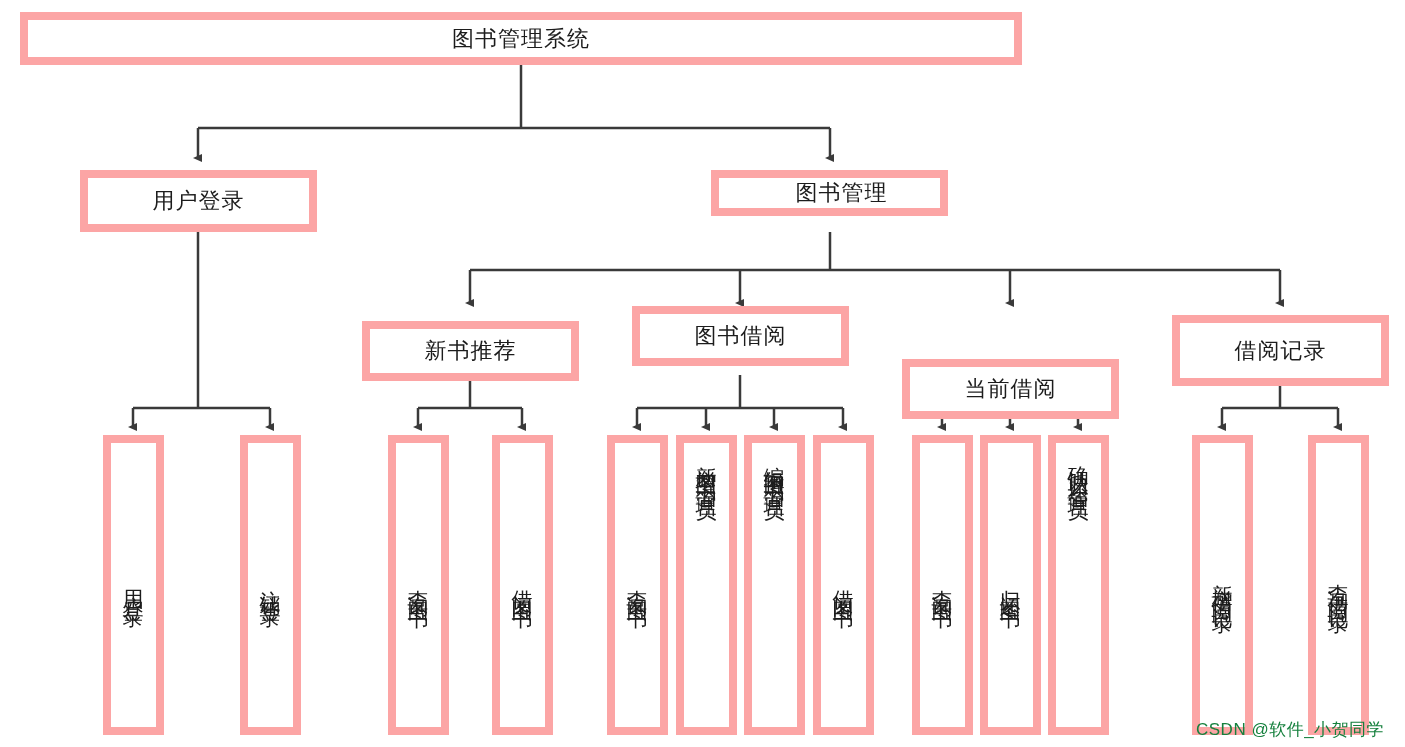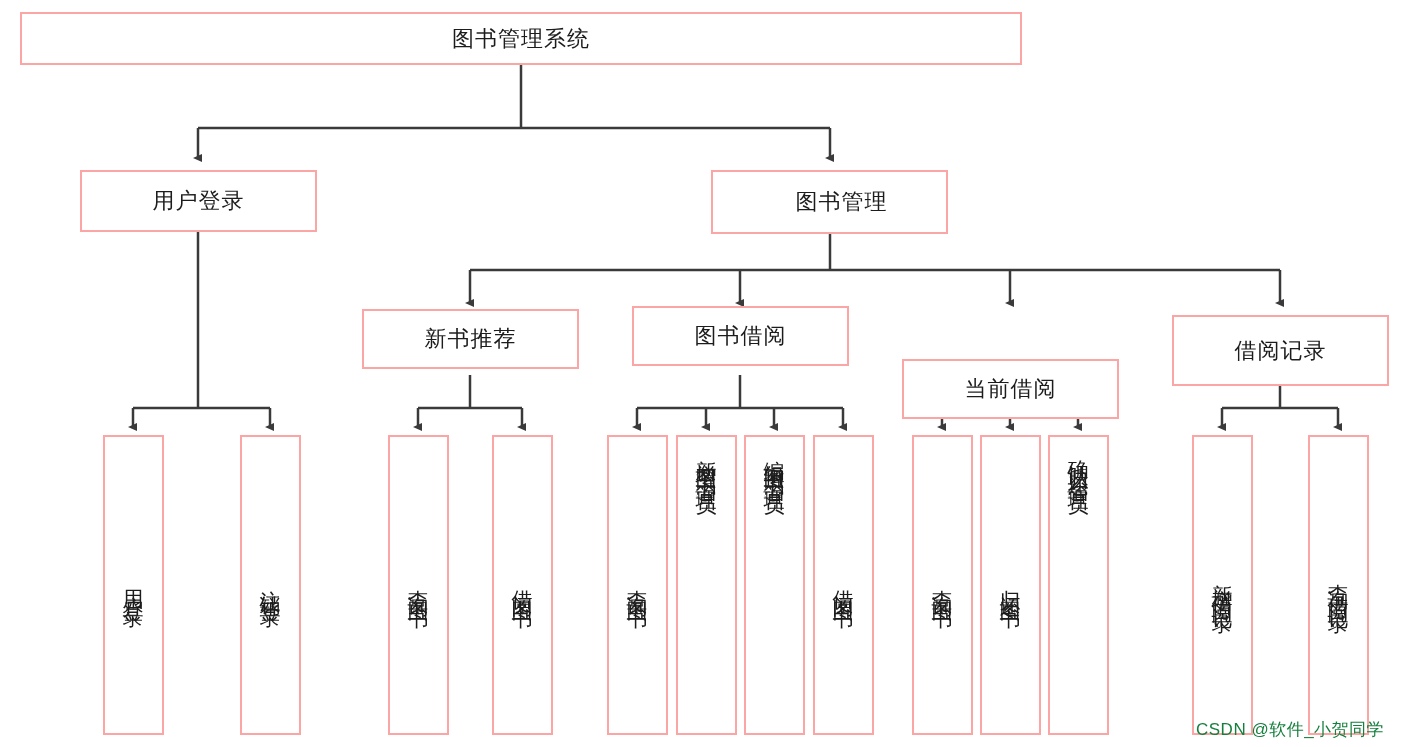--- a/index.html
+++ b/index.html
@@ -21,21 +21,21 @@
     position: absolute;
     left: 0;
     top: 0;
     width: 1405px;
     height: 747px;
     pointer-events: none;
   }
   .node {
     position: absolute;
     box-sizing: border-box;
-    border: 2px solid #fca5a5;
+    border: 8px solid #fca5a5;
     background: #ffffff;
     display: flex;
     align-items: center;
     justify-content: center;
     color: #1c1c1c;
   }
   .node.horiz {
     font-size: 22px;
     letter-spacing: 1px;
   }
@@ -123,25 +123,25 @@
     </g>
   </svg>
 
   <div class="node horiz" style="left:20px; top:12px; width:1002px; height:53px;">
     <span>图书管理系统</span>
   </div>
 
   <div class="node horiz" style="left:80px; top:170px; width:237px; height:62px;">
     <span>用户登录</span>
   </div>
-  <div class="node horiz" style="left:711px; top:170px; width:237px; height:64px;padding-left:24px;">
+  <div class="node horiz" style="left:711px; top:170px; width:237px; height:46px;padding-left:24px;">
     <span>图书管理</span>
   </div>
 
-  <div class="node horiz" style="left:362px; top:309px; width:217px; height:60px;">
+  <div class="node horiz" style="left:362px; top:321px; width:217px; height:60px;">
     <span>新书推荐</span>
   </div>
   <div class="node horiz" style="left:632px; top:306px; width:217px; height:60px;">
     <span>图书借阅</span>
   </div>
   <div class="node horiz" style="left:902px; top:315px; width:217px; height:60px;margin-top:44px;">
     <span>当前借阅</span>
   </div>
   <div class="node horiz" style="left:1172px; top:315px; width:217px; height:71px;">
     <span>借阅记录</span>

